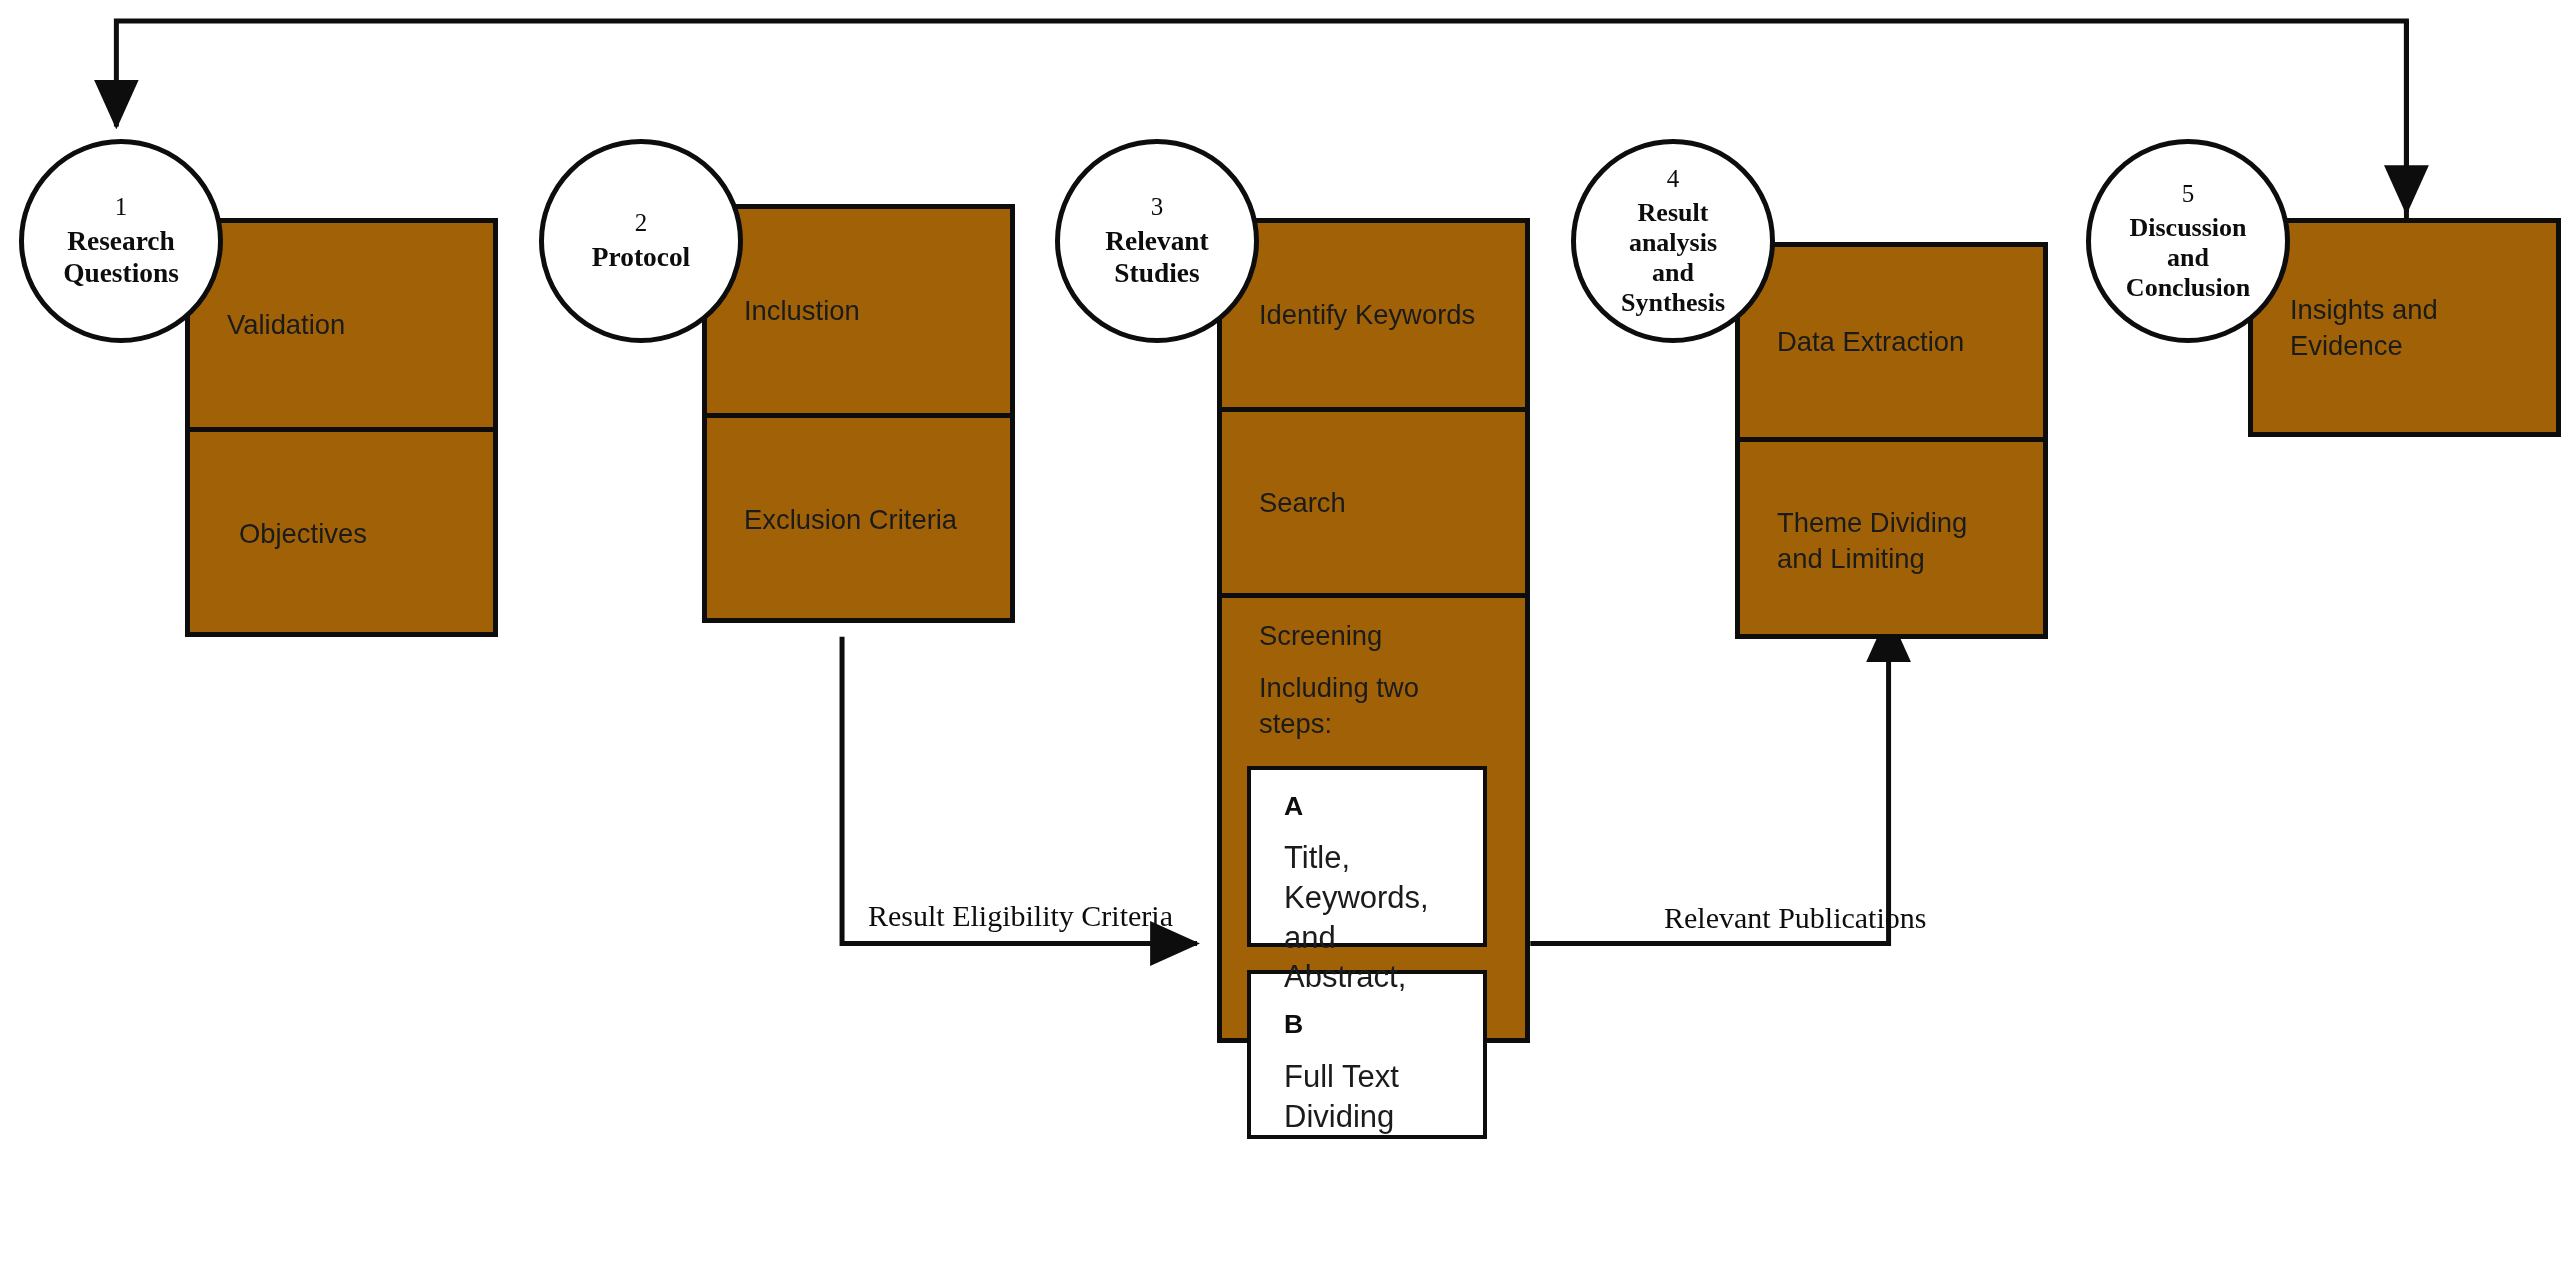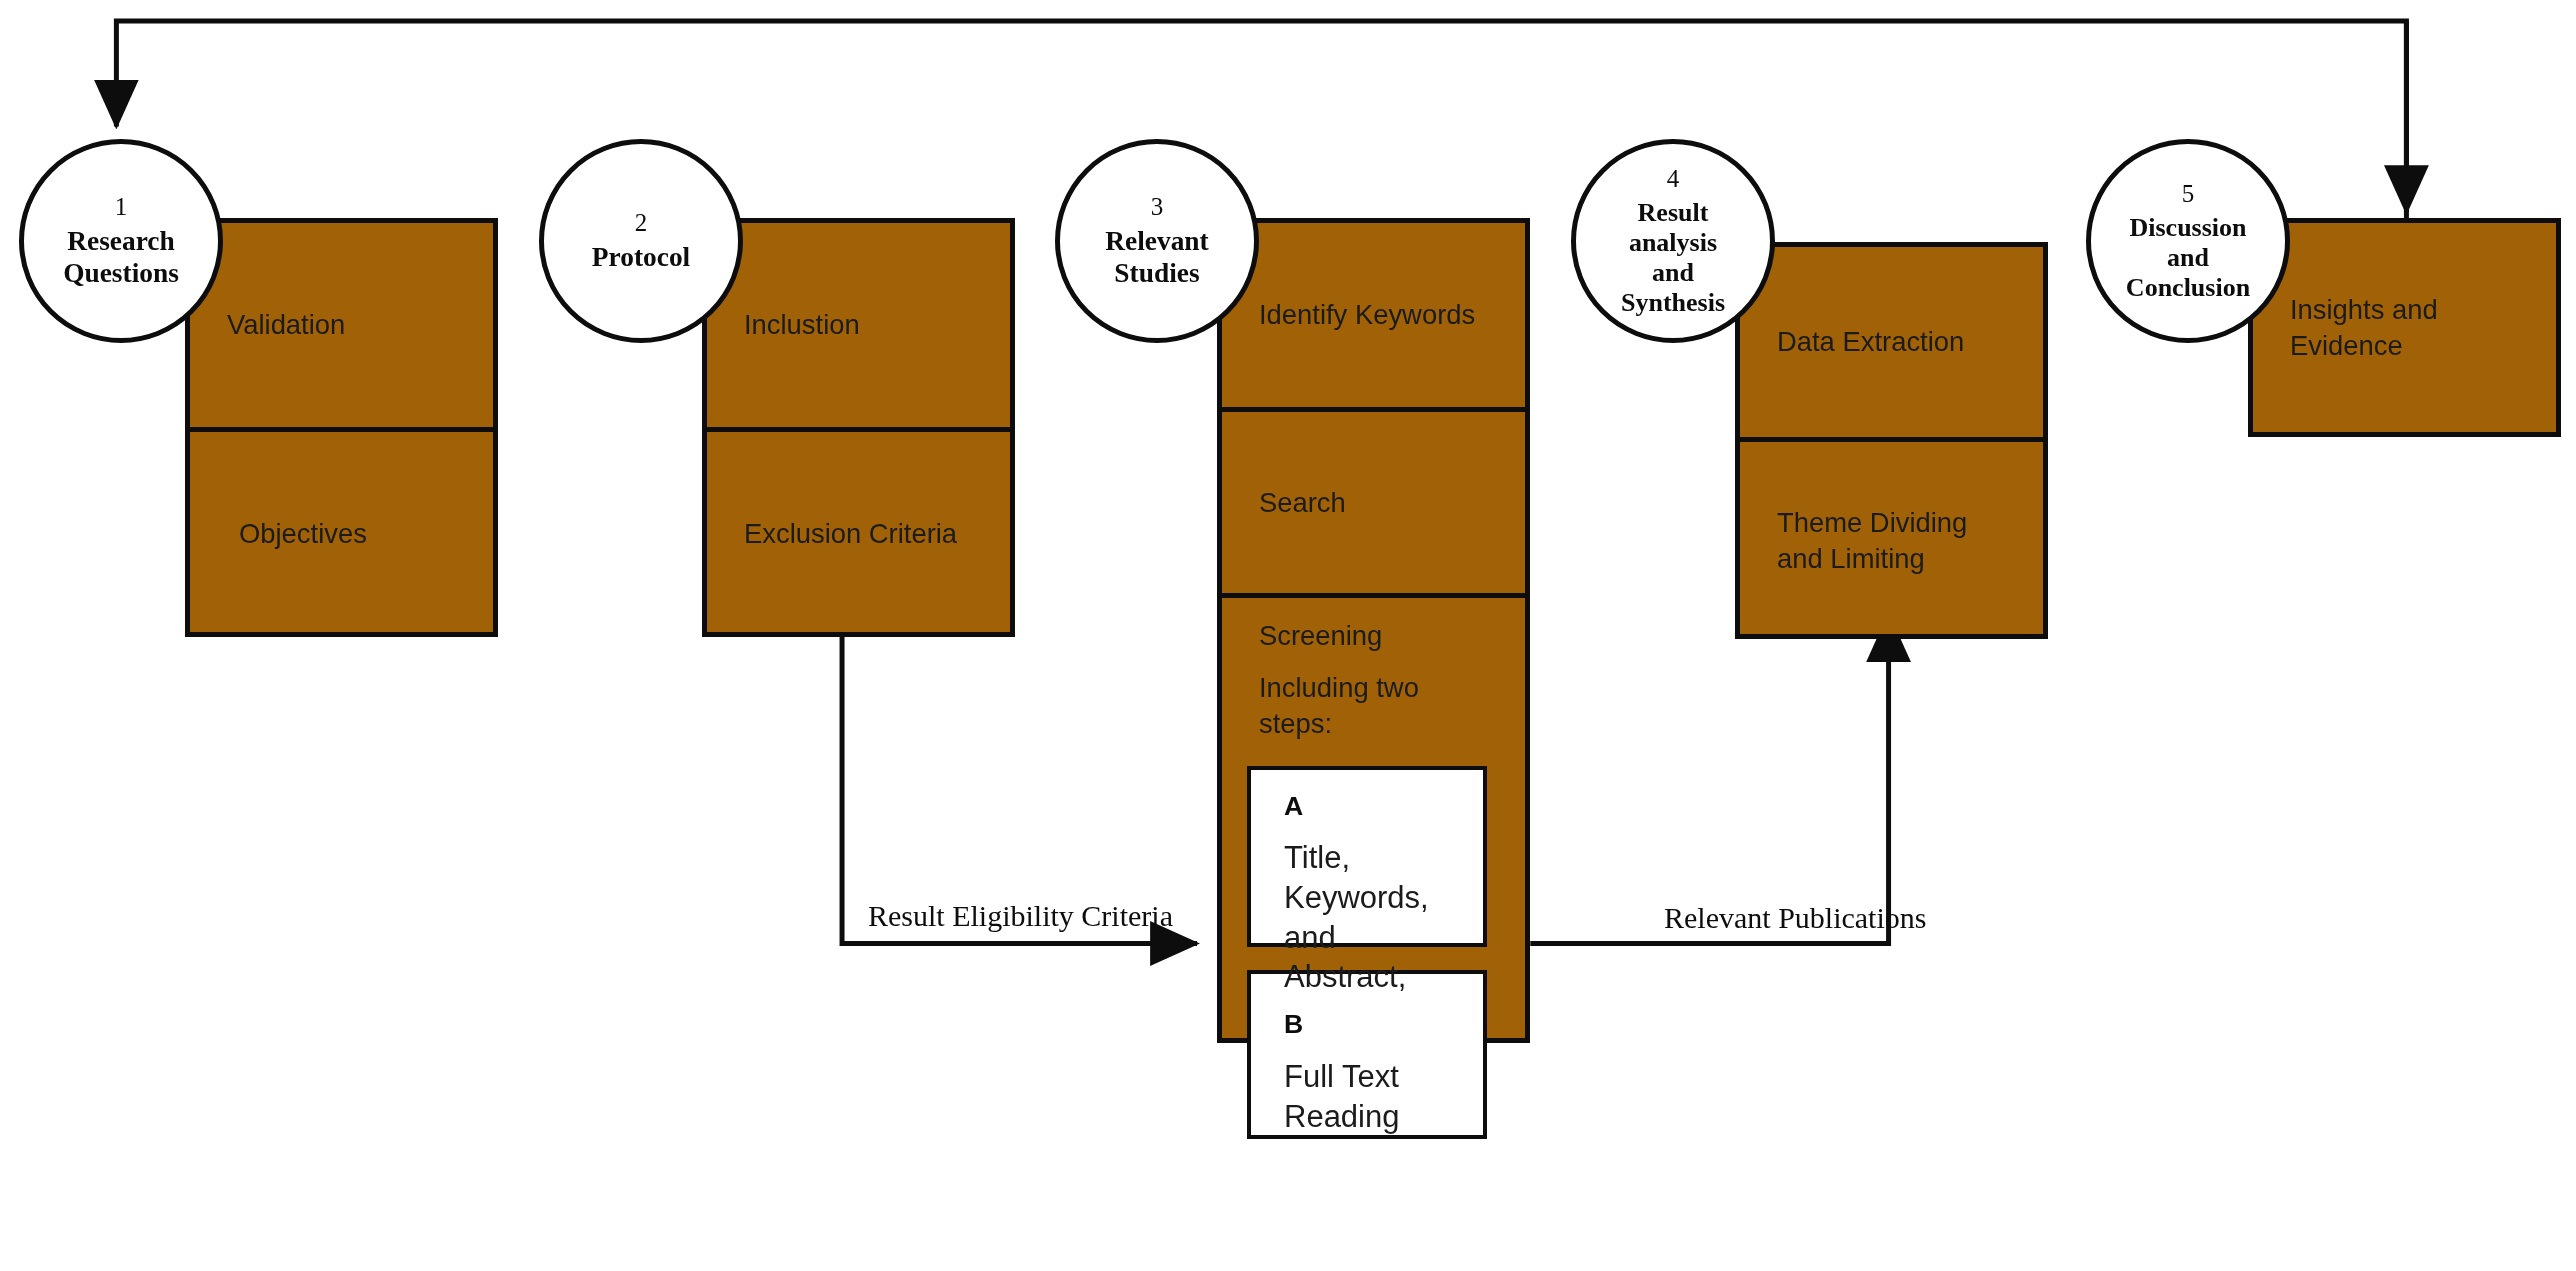--- a/index.html
+++ b/index.html
@@ -95,21 +95,21 @@
 
   <div class="panel" style="left:185px;top:218px;width:313px;height:419px;">
     <div class="cell cell-mid" style="height:204px;">
       <div class="cell-text" style="white-space:pre-line;">Validation</div>
     </div>
     <div class="cell cell-mid" style="height:209px;">
       <div class="cell-text" style="white-space:pre-line;margin-left:12px;">Objectives</div>
     </div>
   </div>
 
-  <div class="panel" style="left:702px;top:218px;width:313px;height:419px;">
+  <div class="panel" style="left:702px;top:204px;width:313px;height:419px;">
     <div class="cell cell-mid" style="height:204px;">
       <div class="cell-text" style="white-space:pre-line;">Inclustion</div>
     </div>
     <div class="cell cell-mid" style="height:209px;">
       <div class="cell-text" style="white-space:pre-line;">Exclusion Criteria</div>
     </div>
   </div>
 
   <div class="panel" style="left:1217px;top:218px;width:313px;height:825px;">
     <div class="cell cell-mid" style="height:184px;">
@@ -127,21 +127,21 @@
         <div class="sub-letter">A</div>
         <div class="sub-text" style="white-space:pre-line;">Title,
 Keywords,
 and
 Abstract,</div>
       </div>
 
       <div class="subbox" style="margin-top:23px;height:169px;padding-top:33px;">
         <div class="sub-letter">B</div>
         <div class="sub-text" style="white-space:pre-line;">Full Text
-Reading</div>
+Dividing</div>
       </div>
     </div>
   </div>
 
   <div class="panel" style="left:1735px;top:218px;width:313px;height:397px;margin-top:24px;">
     <div class="cell cell-mid" style="height:190px;">
       <div class="cell-text" style="white-space:pre-line;">Data Extraction</div>
     </div>
     <div class="cell cell-mid" style="height:202px;">
       <div class="cell-text" style="white-space:pre-line;">Theme Dividing

